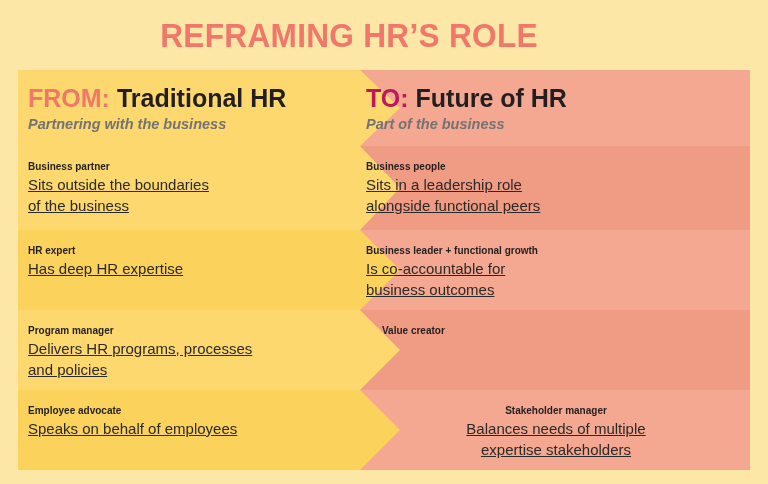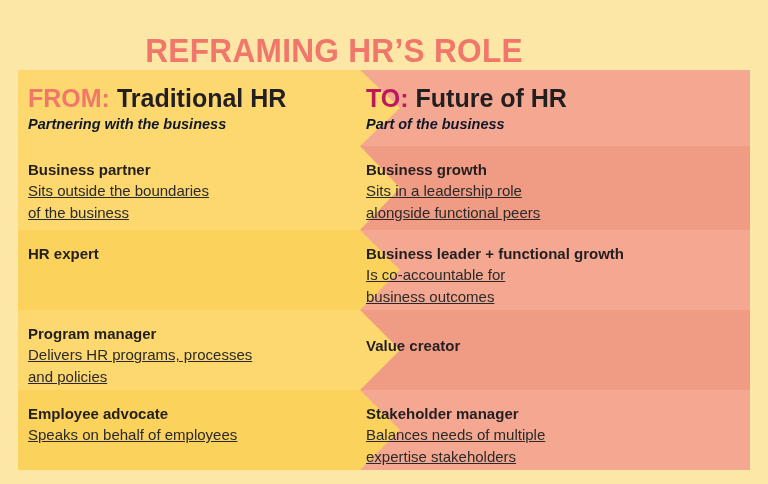--- a/index.html
+++ b/index.html
@@ -17,26 +17,26 @@
   .infographic {
     position: relative;
     width: 768px;
     height: 484px;
     background: #fce7a6;
   }
 
   
   .title-bar {
     position: absolute;
-    left: 0;
+    left: 15px;
     top: 0;
     width: 668px;
     height: 70px;
     display: flex;
-    align-items: flex-end;
+    align-items: center;
     justify-content: center;
   }
   .title-text {
     font-family: "Liberation Sans", sans-serif;
     font-weight: bold;
     font-size: 34px;
     letter-spacing: 0.3px;
     color: #f0776a;
     text-transform: uppercase;
     transform: scaleX(0.93);
@@ -102,26 +102,26 @@
     line-height: 1.12;
     white-space: nowrap;
   }
   .head-title .kicker-from { color: #f0776a; }
   .head-title .kicker-to   { color: #be185d; }
   .head-sub {
     margin-top: 4px;
     font-size: 14.5px;
     font-weight: bold;
     font-style: italic;
-    color: #0f172a;
+    color: #737373;
     line-height: 1.2;
   }
 
   .row-title {
-    font-size: 15px;
+    font-size: 10px;
     font-weight: bold;
     color: #231f20;
     line-height: 1.35;
   }
   .row-desc {
     font-size: 15px;
     font-weight: normal;
     color: #2c2a28;
     line-height: 1.42;
     text-decoration: underline;
@@ -167,53 +167,56 @@
 
     <div class="cell cell-left" style="top:90px;">
       <div class="row-title">Business partner</div>
       <div class="row-desc">
           <div>Sits outside the boundaries</div>
           <div>of the business</div>
         </div>
     </div>
     <div class="cell cell-left" style="top:174px;">
       <div class="row-title">HR expert</div>
+      <div class="row-desc">
+          <div>Has deep HR expertise</div>
+        </div>
     </div>
     <div class="cell cell-left" style="top:254px;">
       <div class="row-title">Program manager</div>
       <div class="row-desc">
           <div>Delivers HR programs, processes</div>
           <div>and policies</div>
         </div>
     </div>
     <div class="cell cell-left" style="top:334px;">
       <div class="row-title">Employee advocate</div>
       <div class="row-desc">
           <div>Speaks on behalf of employees</div>
         </div>
     </div>
 
     <div class="cell cell-right" style="top:90px;">
-      <div class="row-title">Business growth</div>
+      <div class="row-title">Business people</div>
       <div class="row-desc">
           <div>Sits in a leadership role</div>
           <div>alongside functional peers</div>
         </div>
     </div>
     <div class="cell cell-right" style="top:174px;">
       <div class="row-title">Business leader + functional growth</div>
       <div class="row-desc">
           <div>Is co-accountable for</div>
           <div>business outcomes</div>
         </div>
     </div>
-    <div class="cell cell-right" style="top:266px;">
+    <div class="cell cell-right" style="top:254px;margin-left:16px;">
       <div class="row-title">Value creator</div>
     </div>
-    <div class="cell cell-right" style="top:334px;">
+    <div class="cell cell-right" style="top:334px;text-align:center;">
       <div class="row-title">Stakeholder manager</div>
       <div class="row-desc">
           <div>Balances needs of multiple</div>
           <div>expertise stakeholders</div>
         </div>
     </div>
 
   </div>
 </div>
 

